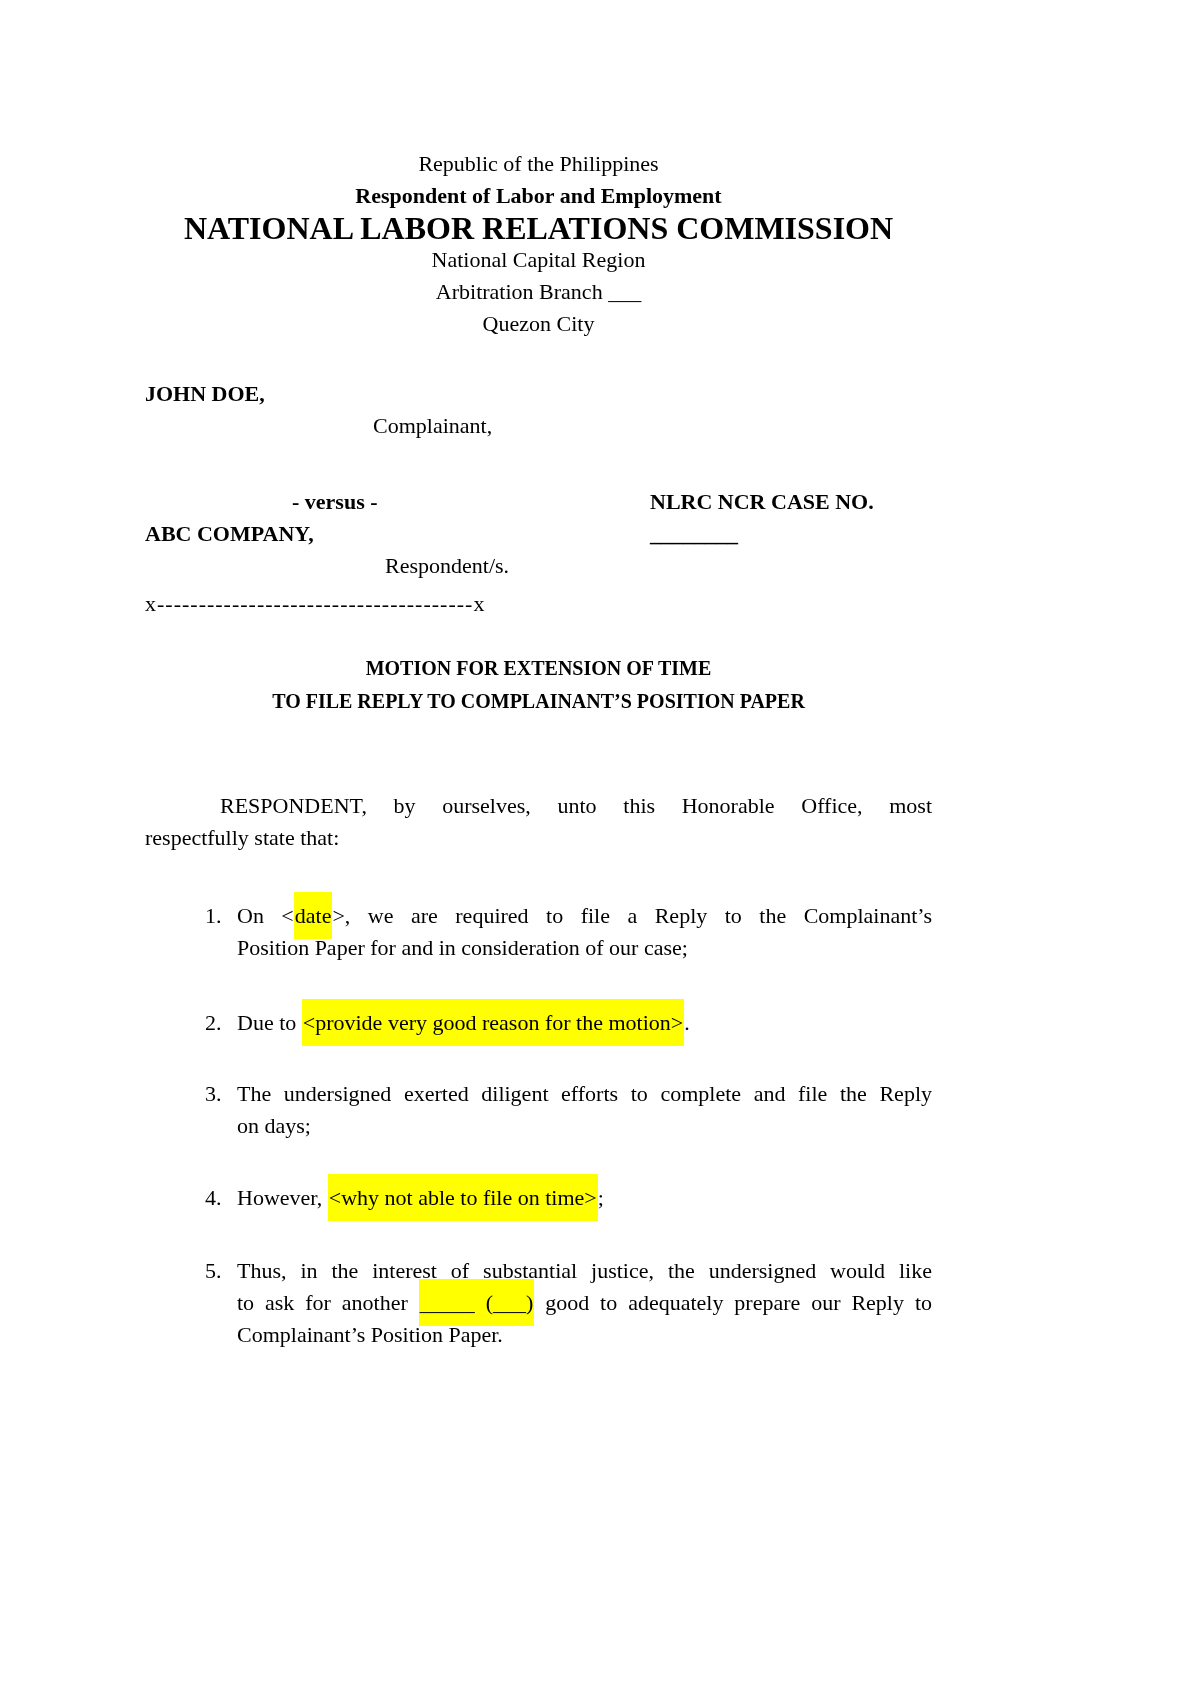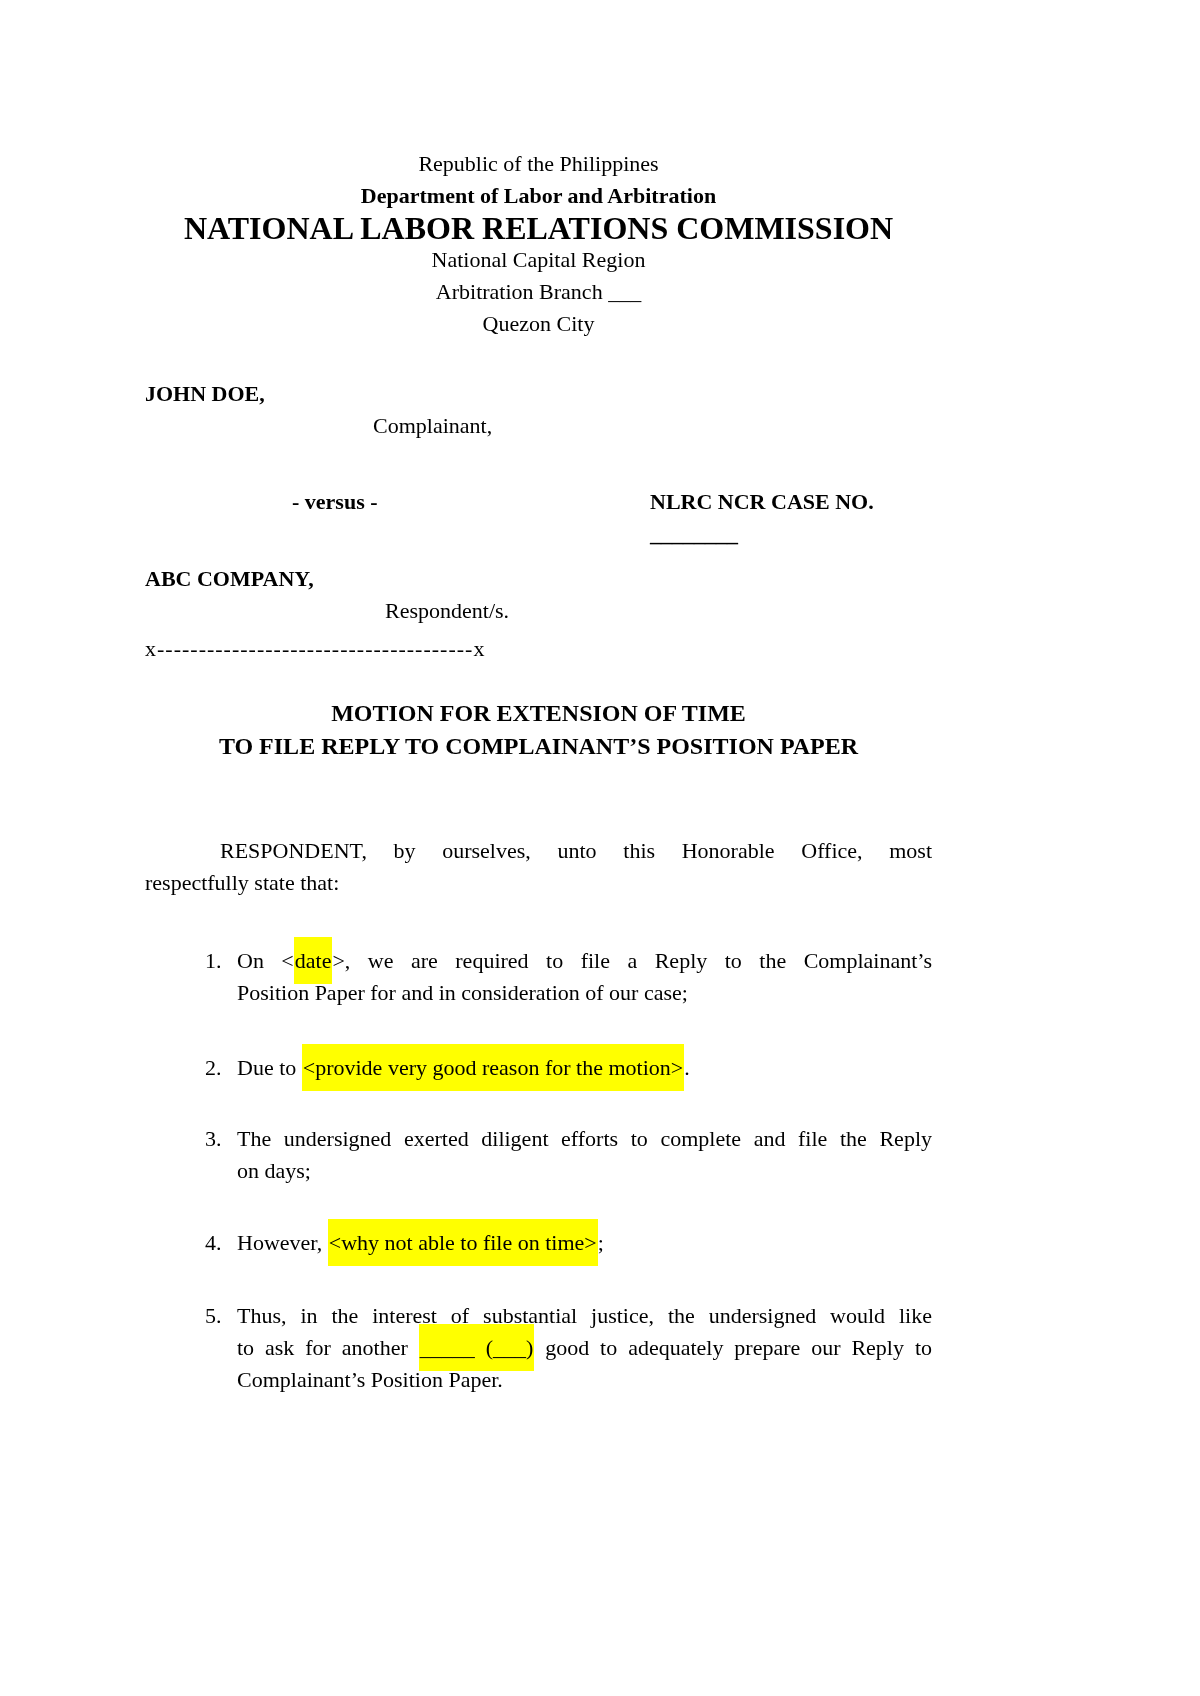--- a/index.html
+++ b/index.html
@@ -25,26 +25,26 @@
   .bold{font-weight:bold;}
   
   .court-header{text-align:center;}
   .court-header div{line-height:32px;}
   .commission-line{font-size:32px;}
   
   .caption{margin-top:38px;}
   .party-name{font-weight:bold;line-height:32px;}
   .party-role{margin-left:228px;line-height:32px;}
   .respondent-role{margin-left:240px;}
-  .versus-row{position:relative;height:32px;margin-top:44px;margin-bottom:45px;}
+  .versus-row{position:relative;height:32px;margin-top:44px;}
   .versus{position:absolute;left:147px;font-weight:bold;}
   .case-no{position:absolute;left:505px;font-weight:bold;}
   .separator{line-height:32px;margin-top:6px;letter-spacing:1px;}
   
-  .doc-title{margin-top:32px;text-align:center;font-weight:bold;font-size:24px;line-height:33px;}
+  .doc-title{margin-top:32px;text-align:center;font-weight:bold;font-size:20px;line-height:33px;}
   
   .opening{margin-top:72px;}
   .opening .line1{text-indent:75px;text-align:justify;text-align-last:justify;}
   
   .list{margin-top:46px;margin-left:60px;}
   .list-item{display:flex;line-height:32px;}
   .list-item.gap1{margin-bottom:43px;}
   .list-item.gap2{margin-bottom:39px;}
   .list-item.gap3{margin-bottom:40px;}
   .list-item.gap4{margin-bottom:41px;}
@@ -54,21 +54,21 @@
   .line.stretch{text-align-last:justify;}
   .hl{background:var(--highlight);padding:11px 1px;}
 </style>
 </head>
 <body>
 
 <div class="page">
 
   <div class="court-header">
     <div>Republic of the Philippines</div>
-    <div class="bold">Department of Labor and Arbitration</div>
+    <div class="bold">Respondent of Labor and Employment</div>
     <div class="bold commission-line">NATIONAL LABOR RELATIONS COMMISSION</div>
     <div>National Capital Region</div>
     <div>Arbitration Branch ___</div>
     <div>Quezon City</div>
   </div>
 
   <div class="caption">
     <div class="party-name">JOHN DOE,</div>
     <div class="party-role">Complainant,</div>
 

